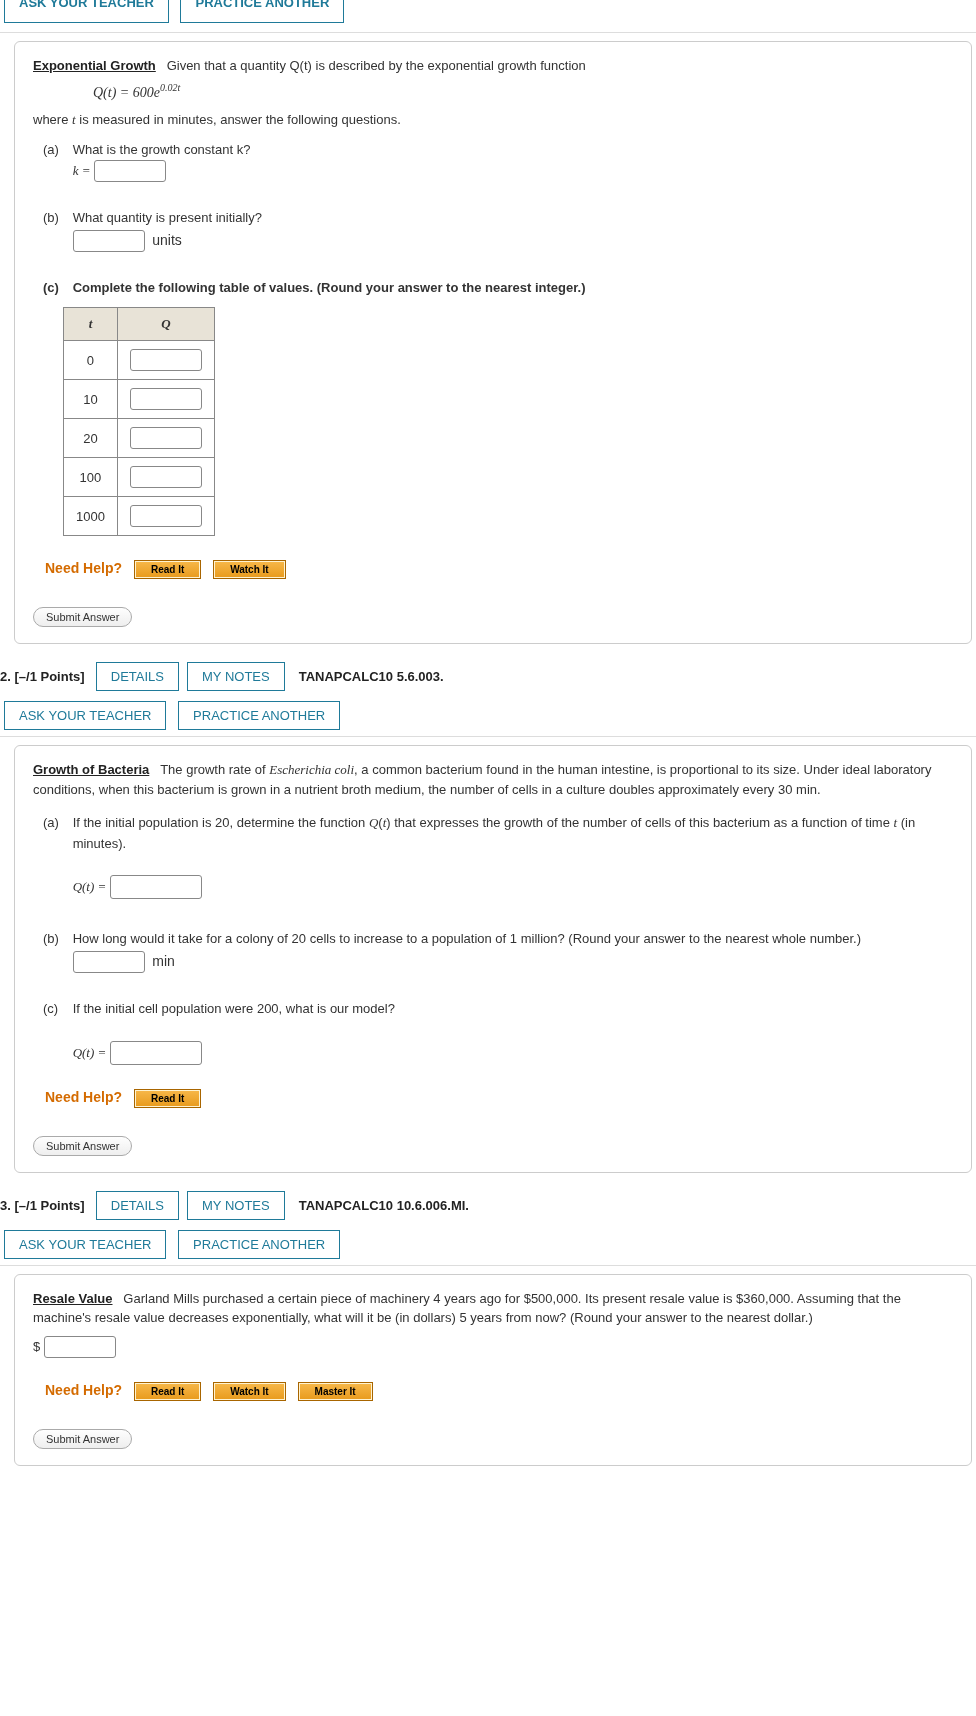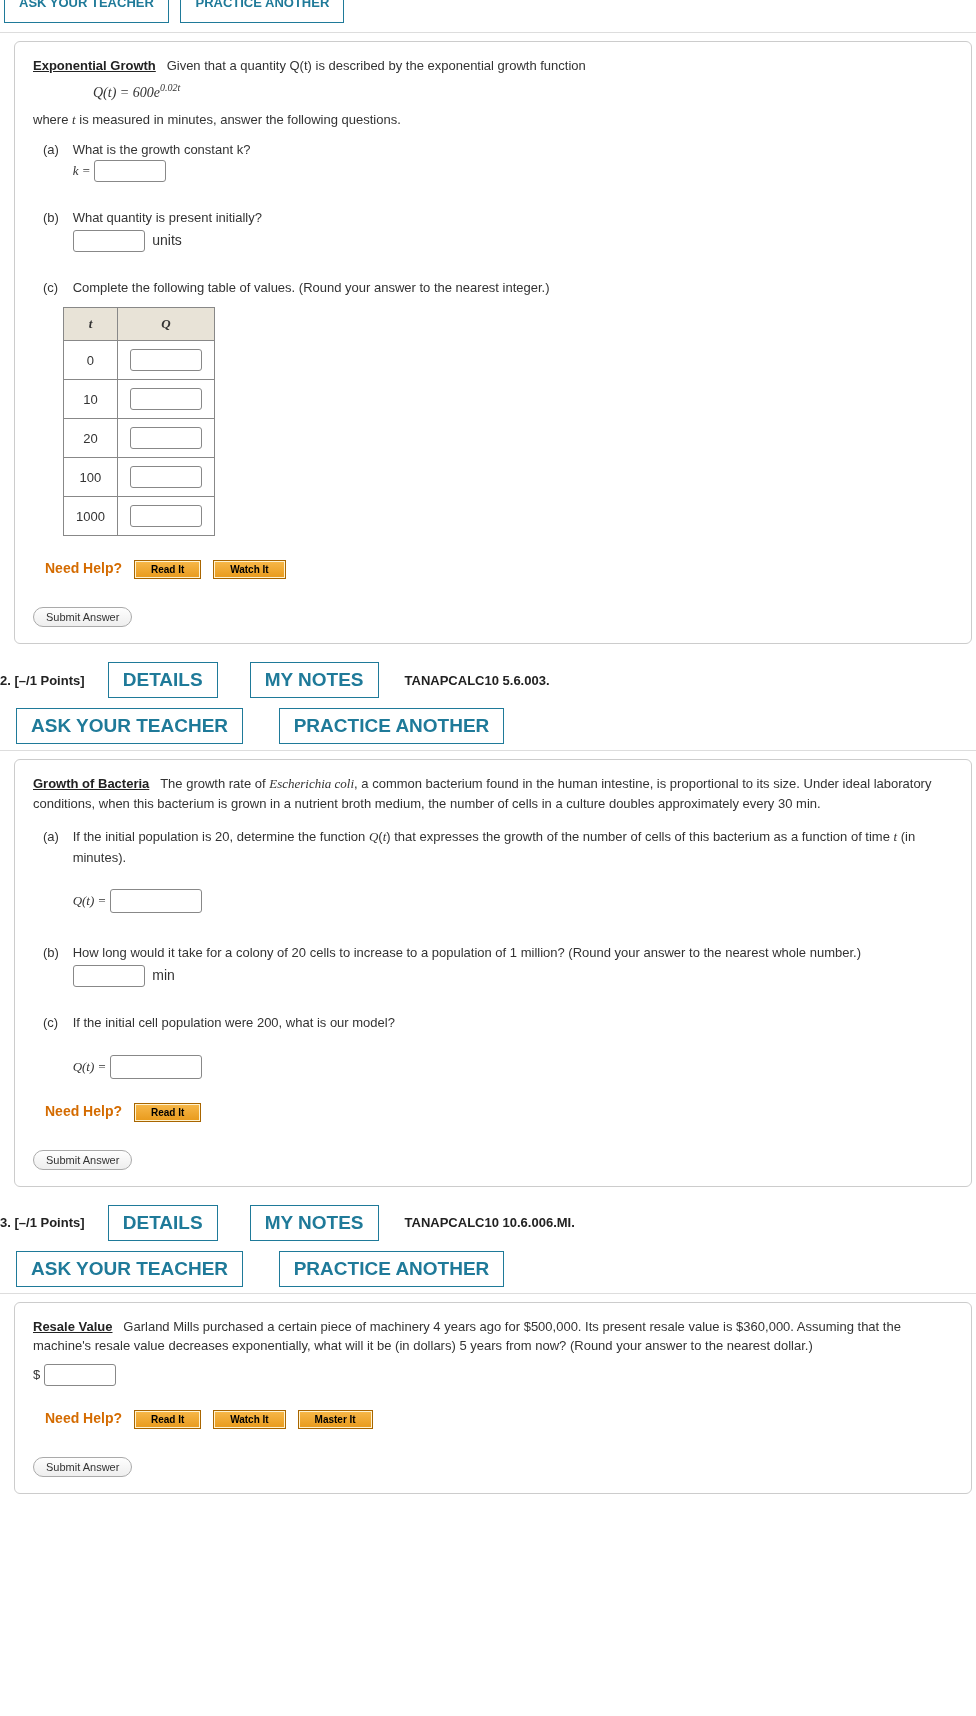--- a/index.html
+++ b/index.html
@@ -22,23 +22,23 @@
     font-weight: bold;
     font-size: 13px;
     color: #222;
   }
   .btn-outline {
     display: inline-block;
     border: 1.5px solid #1f7a99;
     color: #1f7a99;
     background: #fff;
     padding: 6px 14px;
-    font-size: 19px;
-    font-weight: 700;
-    margin: 0 16px;
+    font-size: 13px;
+    font-weight: 400;
+    margin: 0 4px;
     cursor: pointer;
     font-family: inherit;
   }
   .btn-outline-partial-top {
     display: inline-block;
     border: 1.5px solid #1f7a99;
     border-top: none;
     color: #1f7a99;
     background: #fff;
     padding: 0 14px 6px 14px;
@@ -194,21 +194,21 @@
 
   <div class="sub-q" style="margin-top:26px;">
     <span class="sub-label">(b)</span>
     <span class="sub-q-content">
       <span>What quantity is present initially?</span><br>
       <input class="ans-input" style="">
       <span class="unit-label">units</span>
     </span>
   </div>
 
-  <div class="sub-q" style="margin-top:26px;">
+  <div class="sub-q" style="margin-top:26px;font-weight:bold;">
     <span class="sub-label">(c)</span>
     <span class="sub-q-content">
       <span>Complete the following table of values. (Round your answer to the nearest integer.)</span>
     </span>
   </div>
 
   <table class="tbl">
     <tbody>
         <tr>
       <th>t</th>

